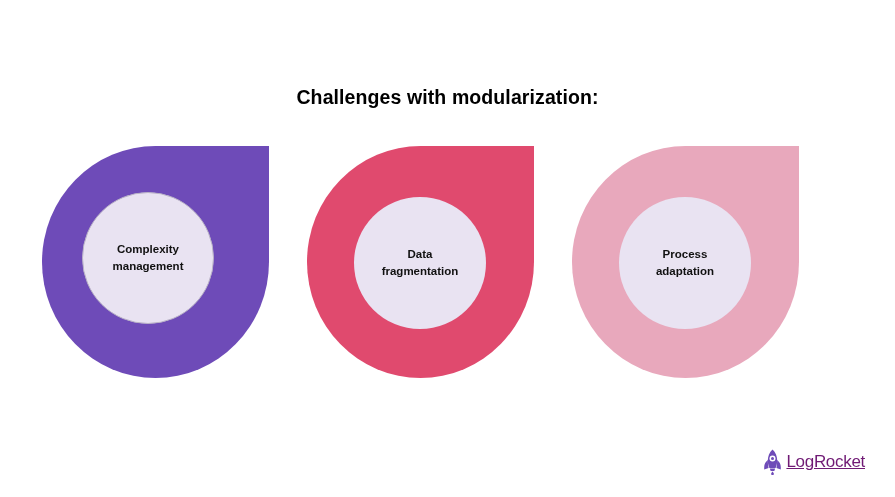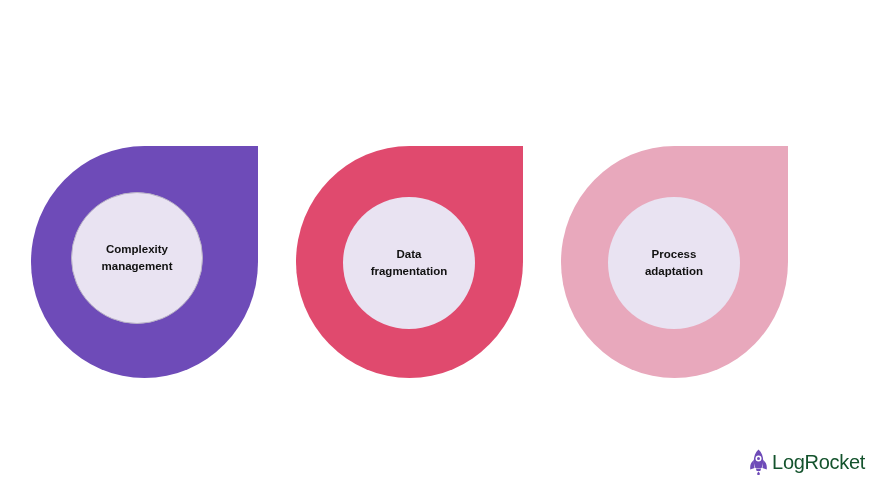--- a/index.html
+++ b/index.html
@@ -34,21 +34,21 @@
     font-size: 19.5px;
     font-weight: bold;
     color: #000000;
     letter-spacing: 0.1px;
     line-height: 26px;
   }
 
   
   #shape-row {
     position: absolute;
-    left: 0;
+    left: 11px;
     top: 146px;
     width: 822px;
     height: 236px;
   }
 
   .teardrop {
     position: absolute;
     top: 0;
     width: 227px;
     height: 232px;
@@ -103,32 +103,34 @@
     display: flex;
     align-items: center;
     gap: 3px;
   }
   #brand-icon {
     display: block;
     width: 21px;
     height: 26px;
   }
   #brand-wordmark {
-    font-size: 20px;
+    font-size: 17px;
     font-weight: 400;
-    color: #14532d;
+    color: #701a75;
     letter-spacing: -0.3px;
     line-height: 26px;
+    text-decoration: underline;
   }
 </style>
 </head>
 <body>
 
 <div id="slide">
 
+  <div id="slide-title">Challenges with modularization:</div>
 
   <div id="shape-row">
 
     <div class="teardrop pos-0" style="background:#6e4bb8;">
       <div class="inner-circle">
         <div class="inner-label">Complexity
 management</div>
       </div>
     </div>
 

